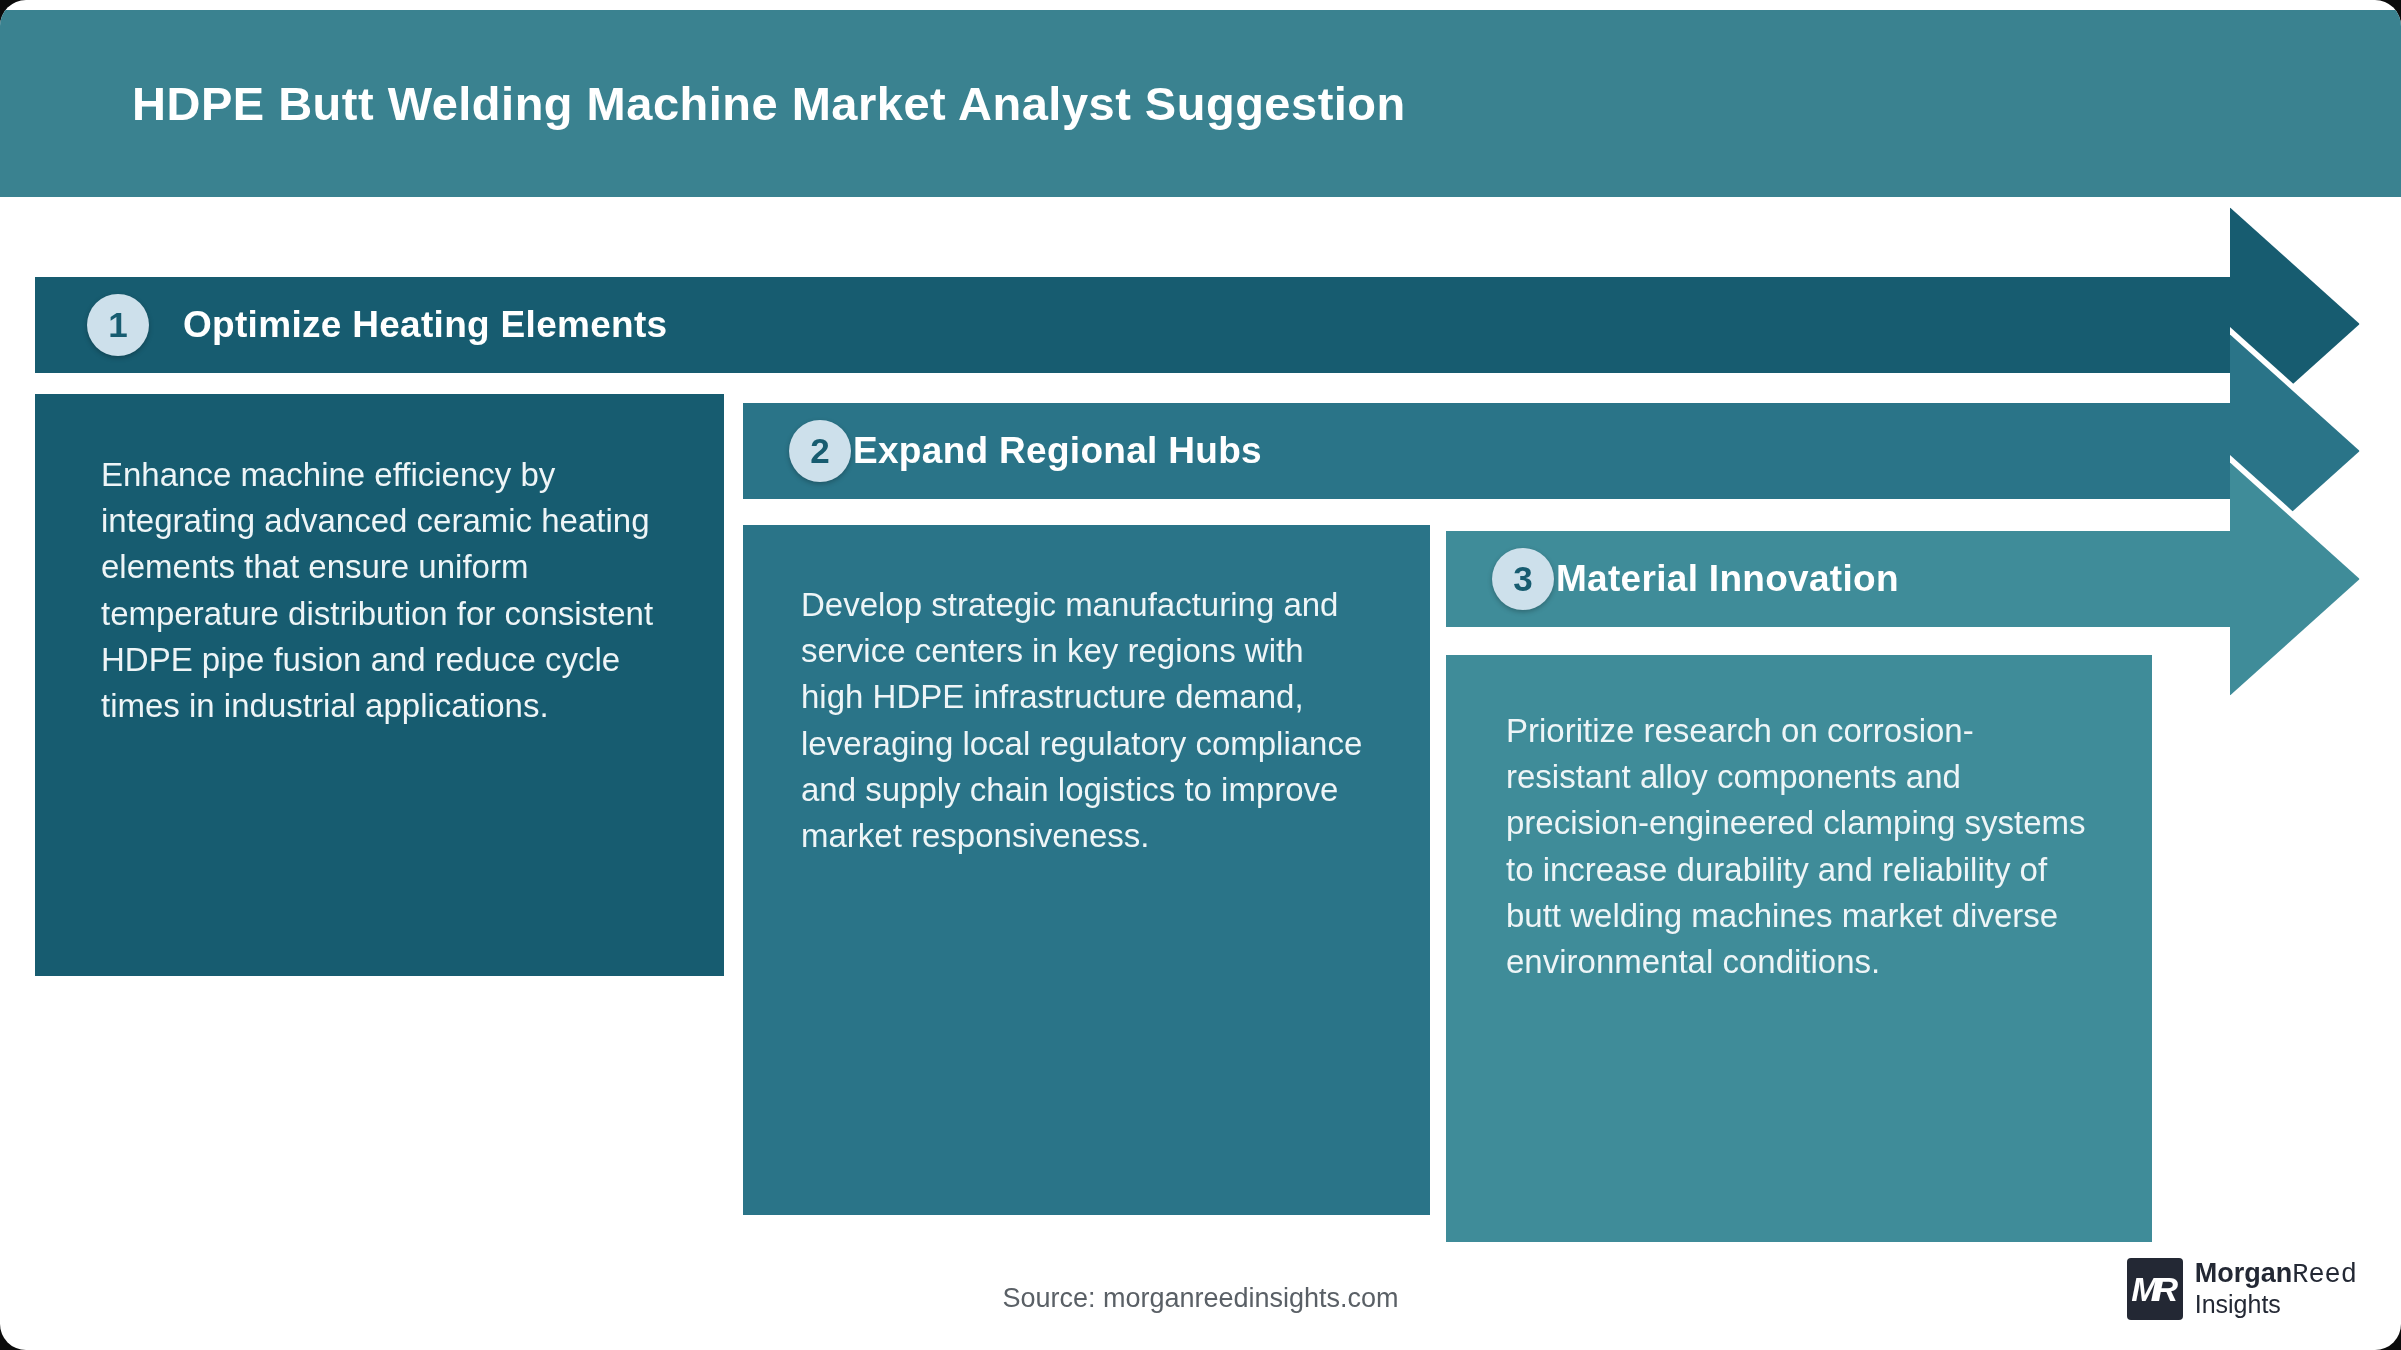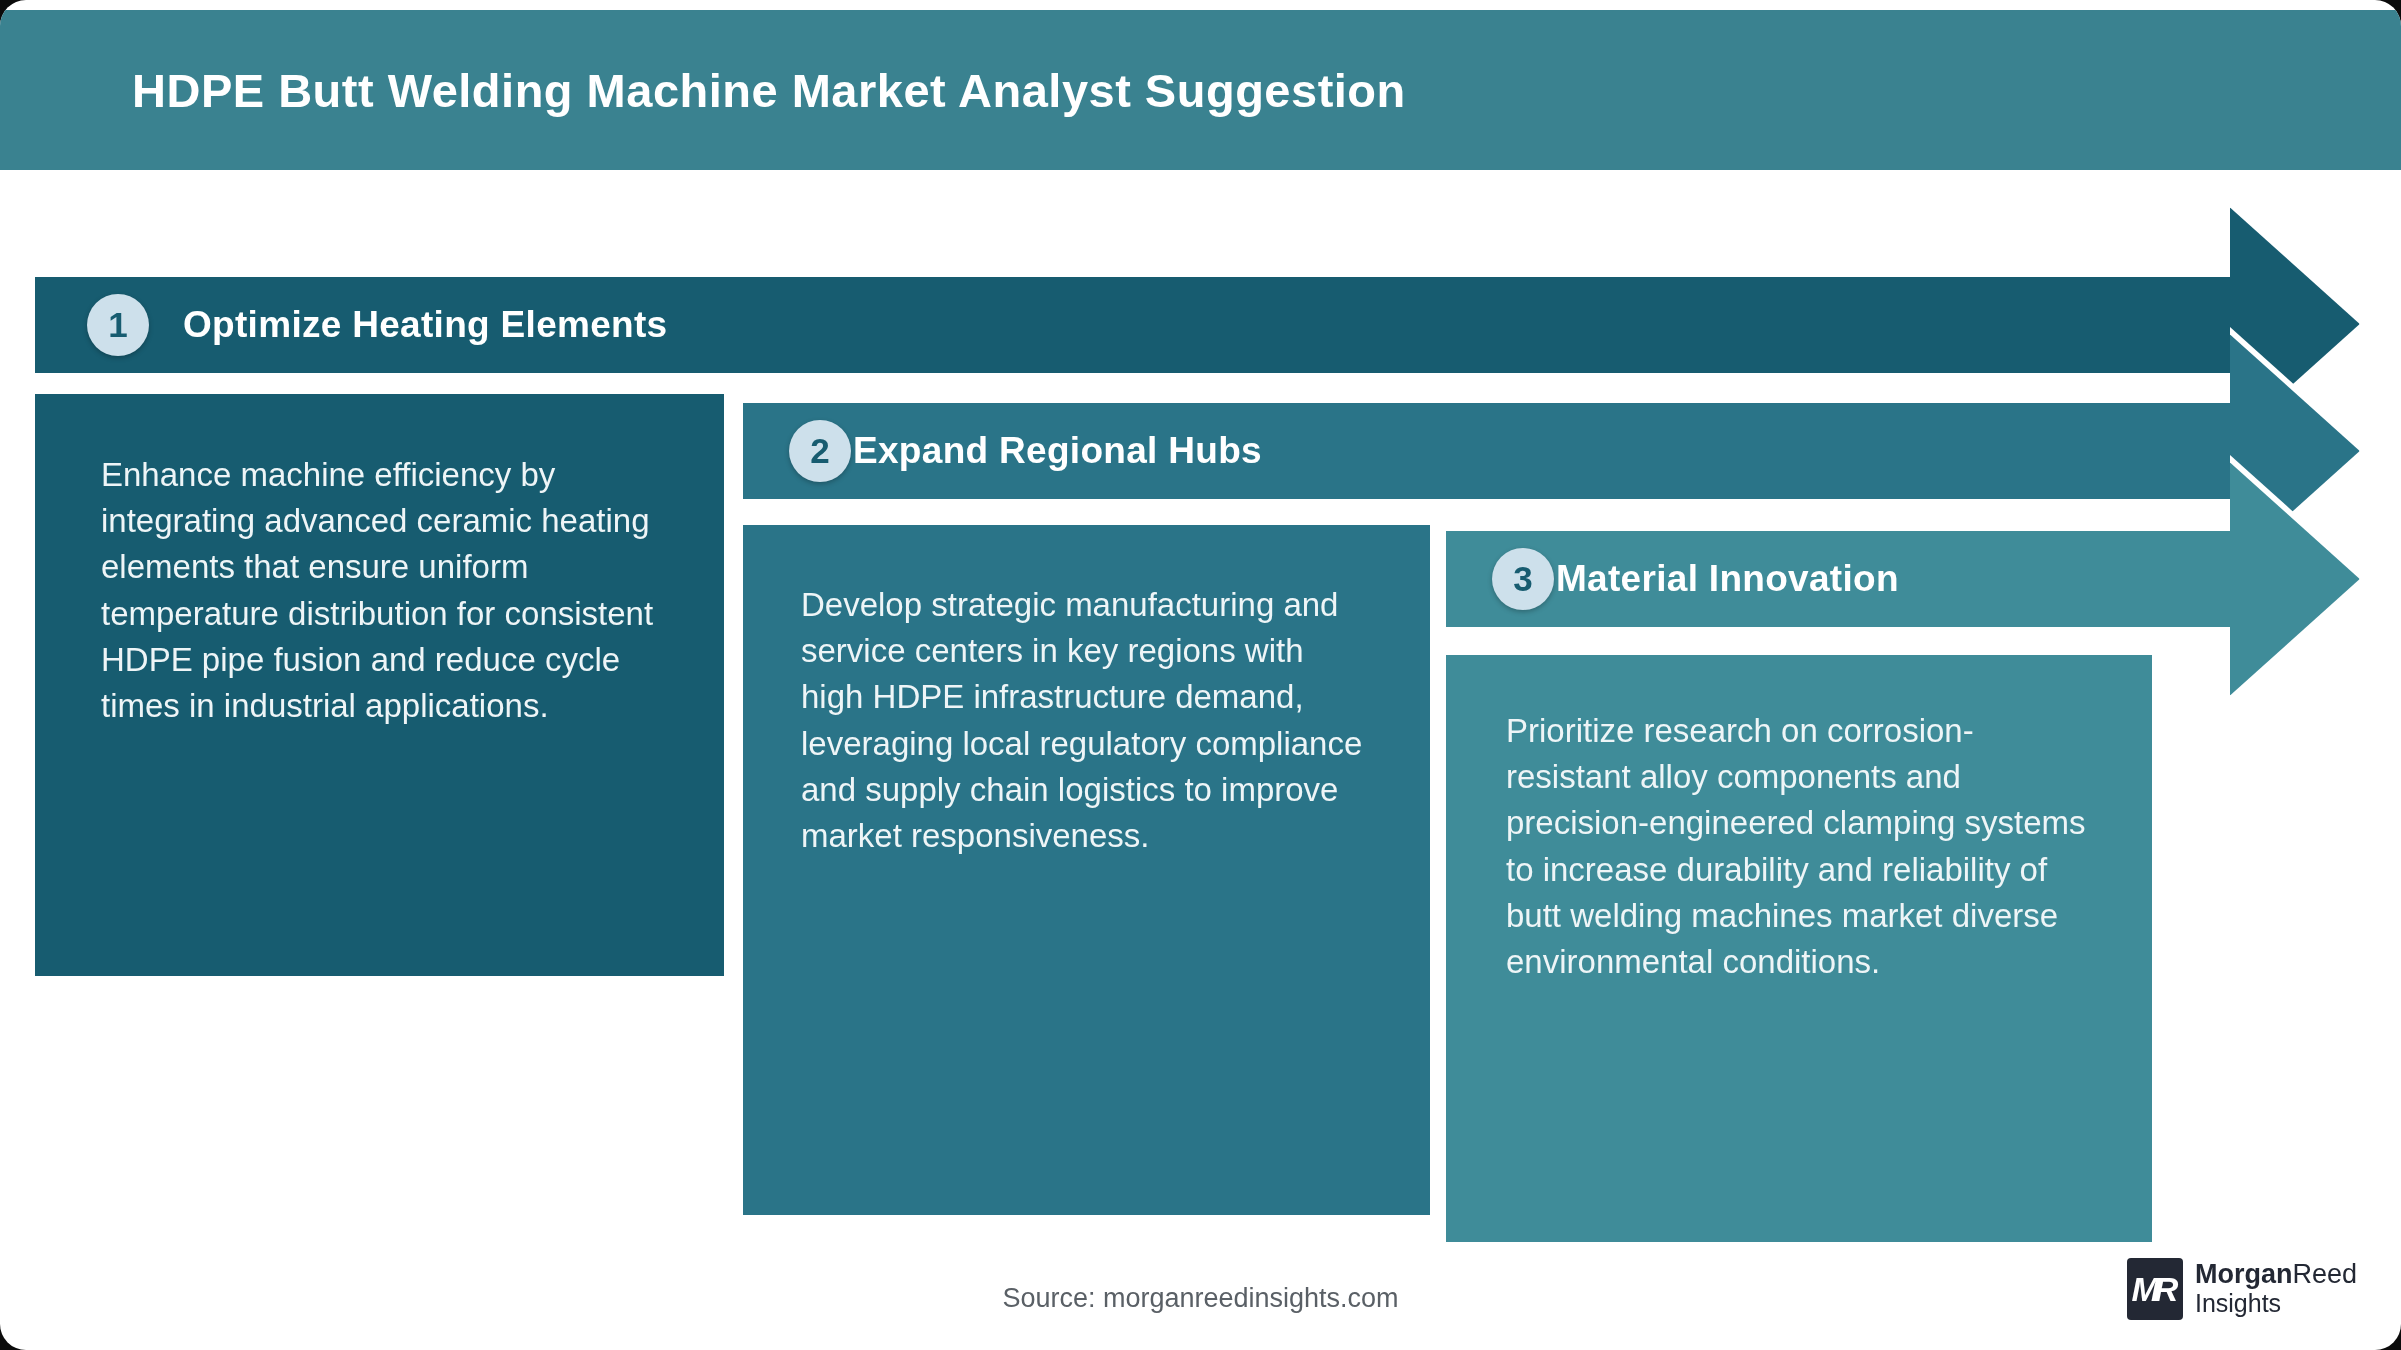--- a/index.html
+++ b/index.html
@@ -17,21 +17,21 @@
     border-radius: 26px;
     overflow: hidden;
   }
 
   
   .header {
     position: absolute;
     top: 10px;
     left: 0;
     right: 0;
-    height: 160px;
+    height: 187px;
     background: #3a8290;
     display: flex;
     align-items: center;
   }
   .header h1 {
     margin-left: 132px;
     color: #ffffff;
     font-size: 47px;
     font-weight: 700;
     letter-spacing: 0.5px;
@@ -160,21 +160,21 @@
     justify-content: center;
     font-size: 34px;
     font-weight: 700;
     font-style: italic;
     letter-spacing: -6px;
     padding-right: 6px;
     border-radius: 4px;
   }
   .logo-text { line-height: 1.1; color: #232834; }
   .logo-name { font-size: 27px; font-weight: 700; }
-  .logo-name .name-rest { font-weight: 400; }
+  .logo-name .name-rest { font-weight: 400; font-family: Liberation Mono, monospace; }
   .logo-sub { font-size: 25px; font-weight: 400; }
 </style>
 </head>
 <body>
 
 <div class="slide">
 
   <header class="header">
     <h1>HDPE Butt Welding Machine Market Analyst Suggestion</h1>
   </header>

